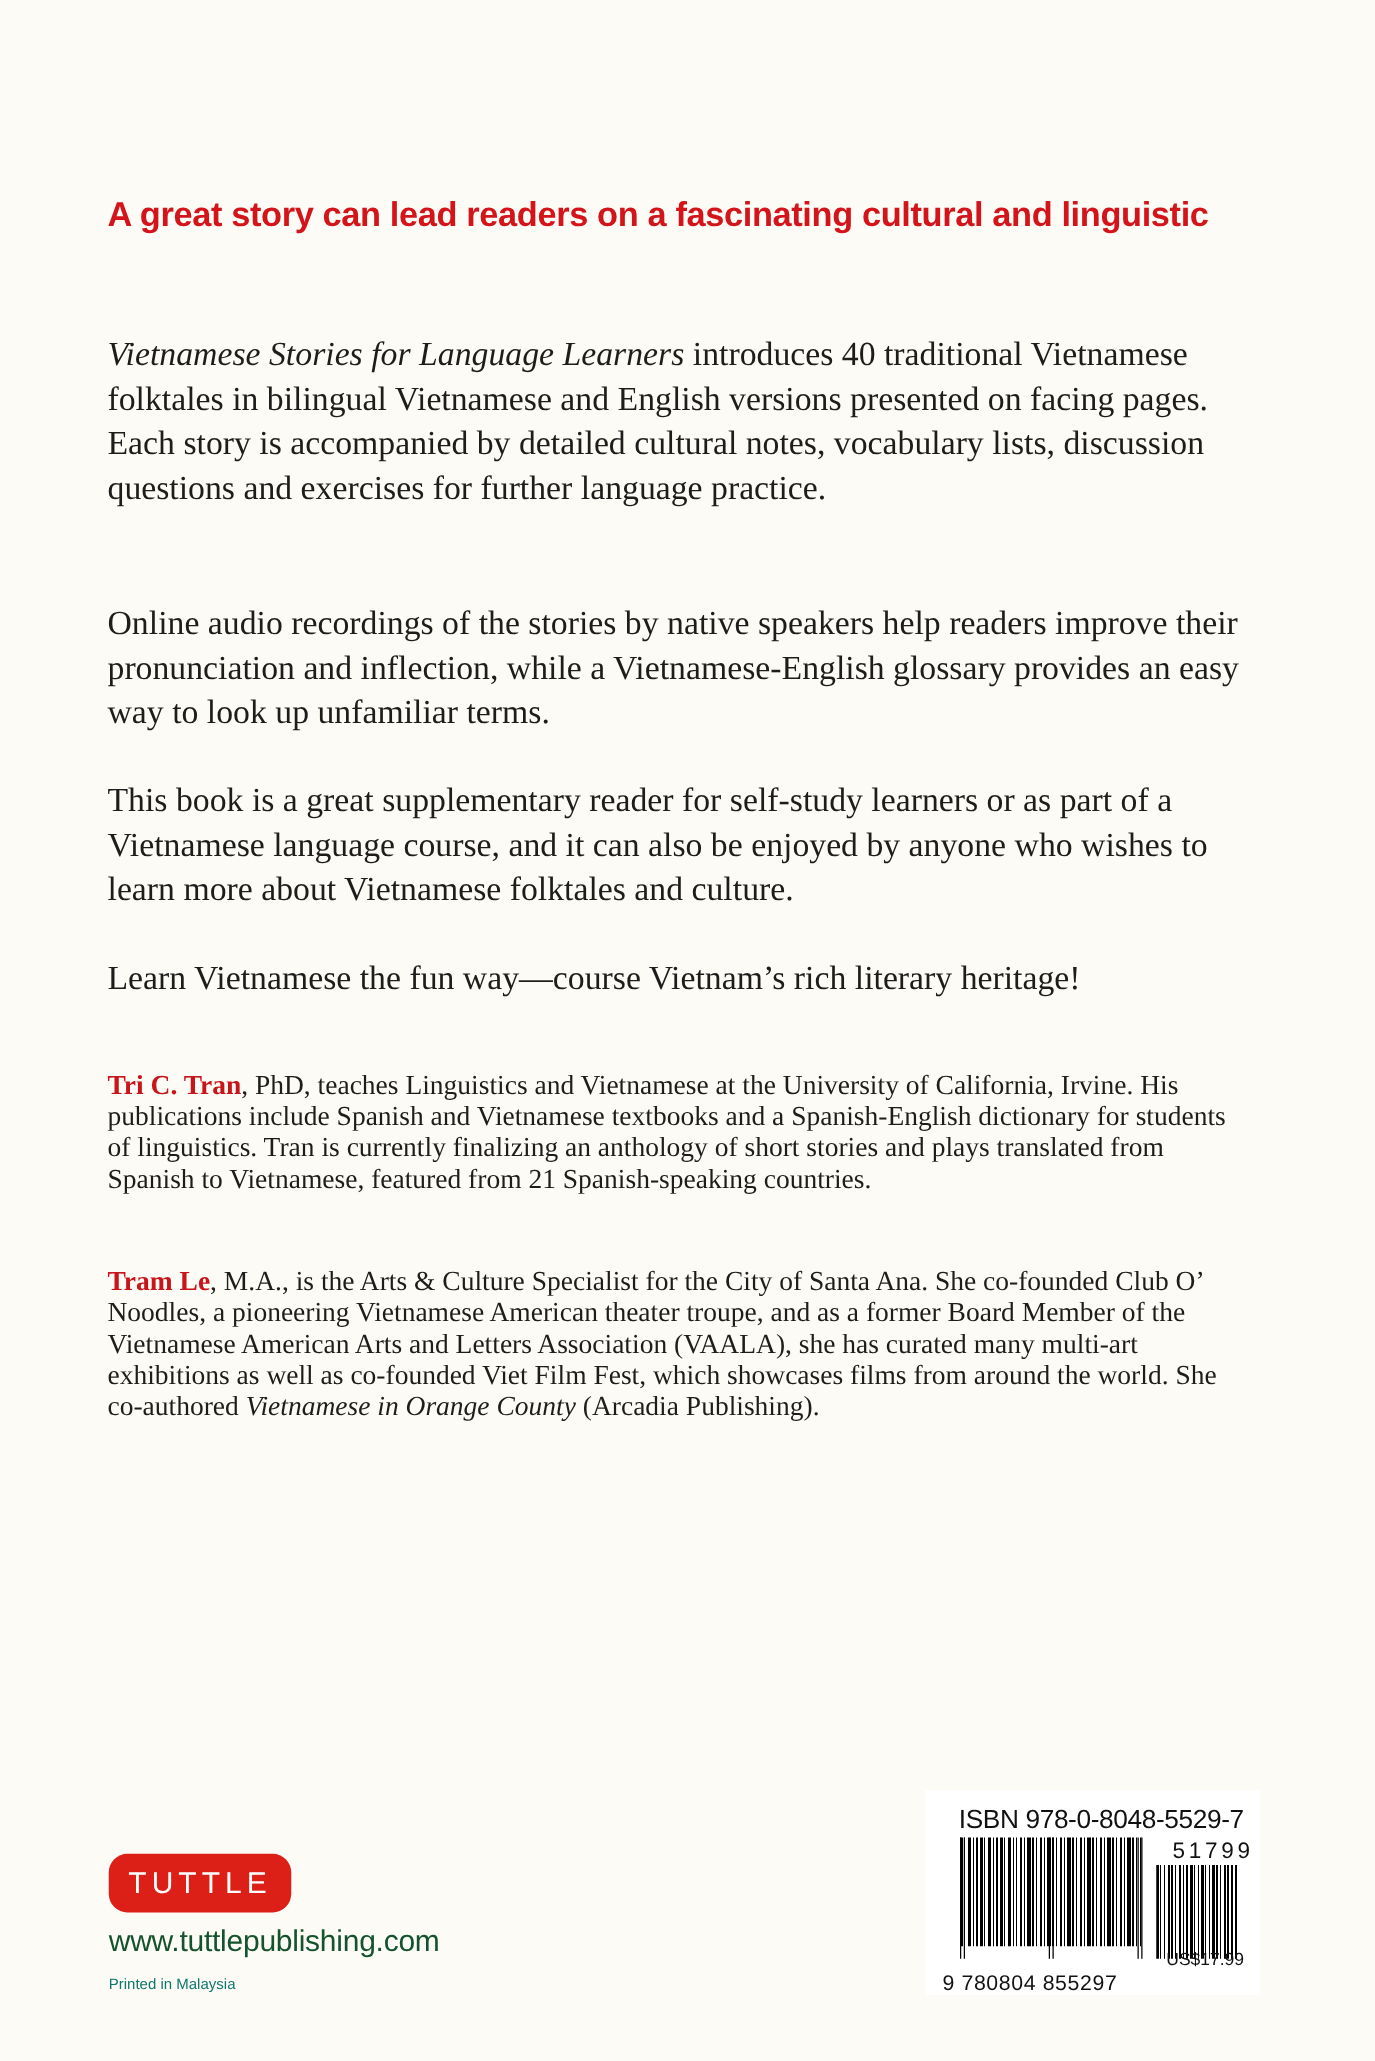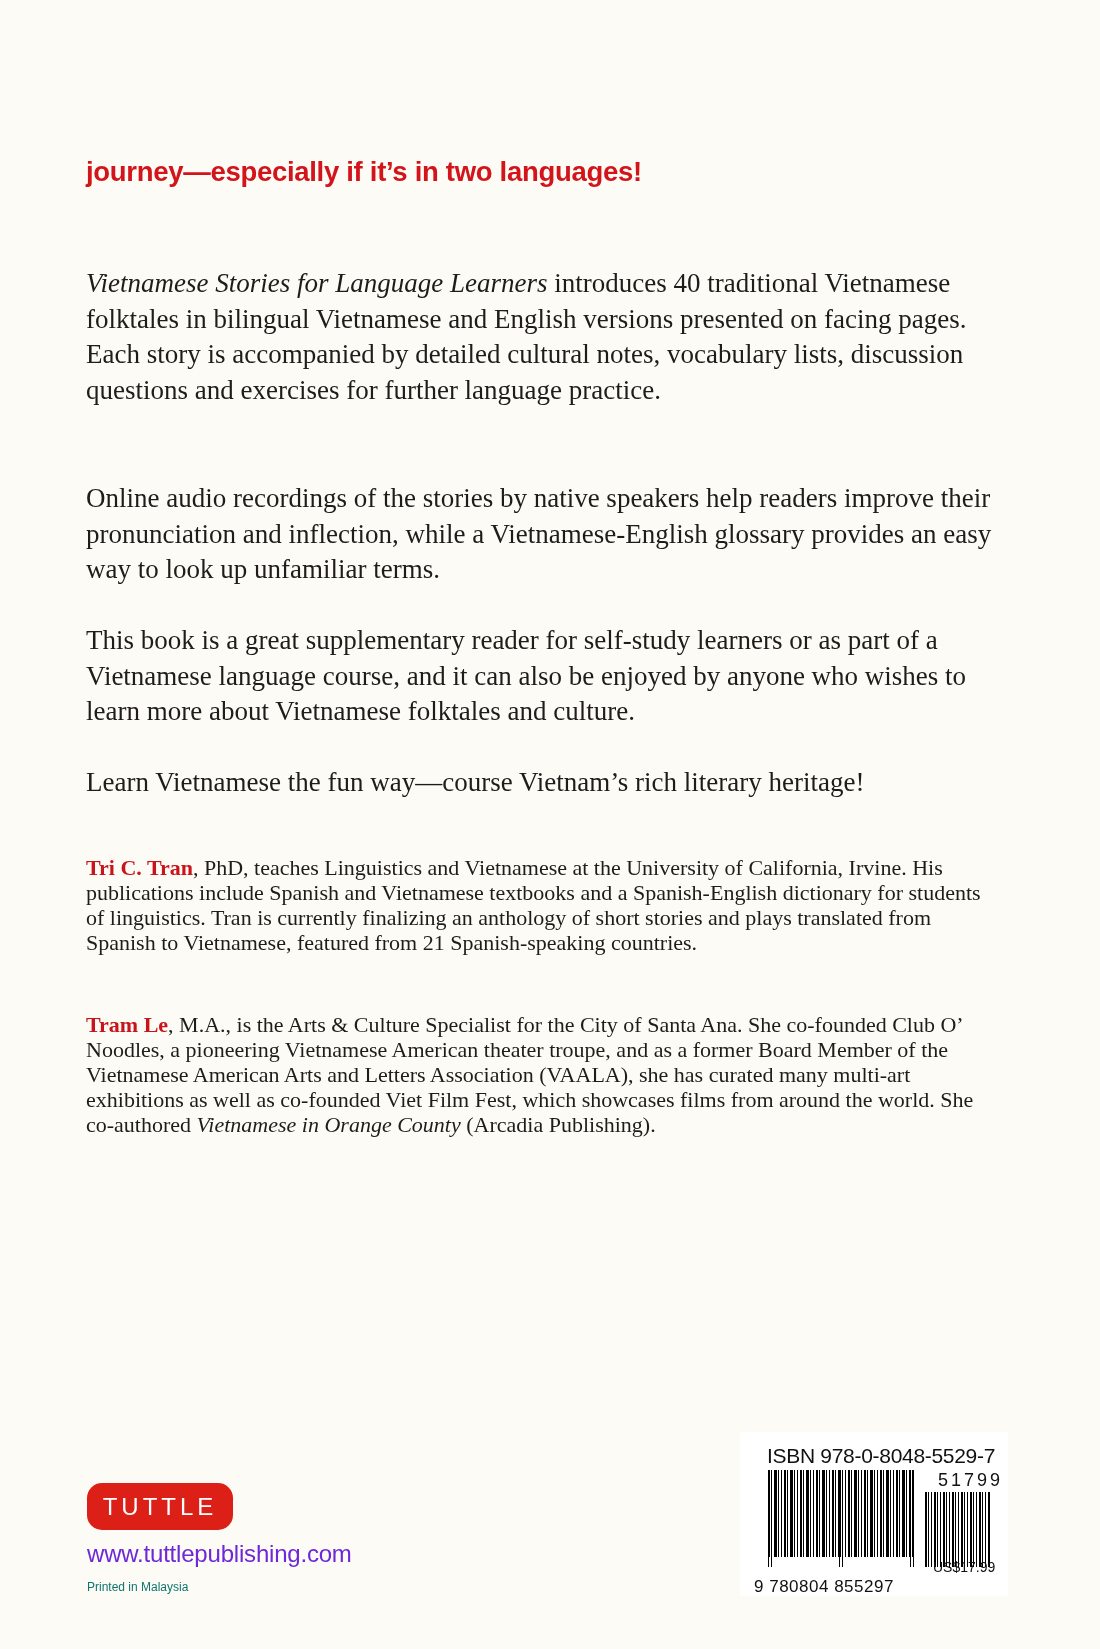--- a/index.html
+++ b/index.html
@@ -67,21 +67,21 @@
       letter-spacing: 4px;
       text-align: center;
       line-height: 47px;
     }
     .website {
       position: absolute;
       left: 87px;
       top: 1540px;
       font-family: "Liberation Sans", sans-serif;
       font-size: 24px;
-      color: #6d28d9;
+      color: #14532d;
       letter-spacing: -0.2px;
     }
     .printed {
       position: absolute;
       left: 87px;
       top: 1580px;
       font-family: "Liberation Sans", sans-serif;
       font-size: 12px;
       color: #0f766e;
     }
@@ -159,21 +159,21 @@
       top: 127px;
       font-family: "Liberation Sans", sans-serif;
       font-size: 14px;
       color: #111;
     }
   </style>
 </head>
 <body>
 
 <div class="tagline">
-  <div>journey—especially if it’s in two languages!</div>
+  <div>A great story can lead readers on a fascinating cultural and linguistic</div>
 </div>
 
 <p class="body-text p1"><span class="italic">Vietnamese Stories for Language Learners</span><span> introduces 40 traditional Vietnamese folktales in bilingual Vietnamese and English versions presented on facing pages. Each story is accompanied by detailed cultural notes, vocabulary lists, discussion questions and exercises for further language practice.</span></p>
 
 <p class="body-text p2">Online audio recordings of the stories by native speakers help readers improve their pronunciation and inflection, while a Vietnamese-English glossary provides an easy way to look up unfamiliar terms.</p>
 
 <p class="body-text p3">This book is a great supplementary reader for self-study learners or as part of a Vietnamese language course, and it can also be enjoyed by anyone who wishes to learn more about Vietnamese folktales and culture.</p>
 
 <p class="body-text p4">Learn Vietnamese the fun way—course Vietnam’s rich literary heritage!</p>
 

